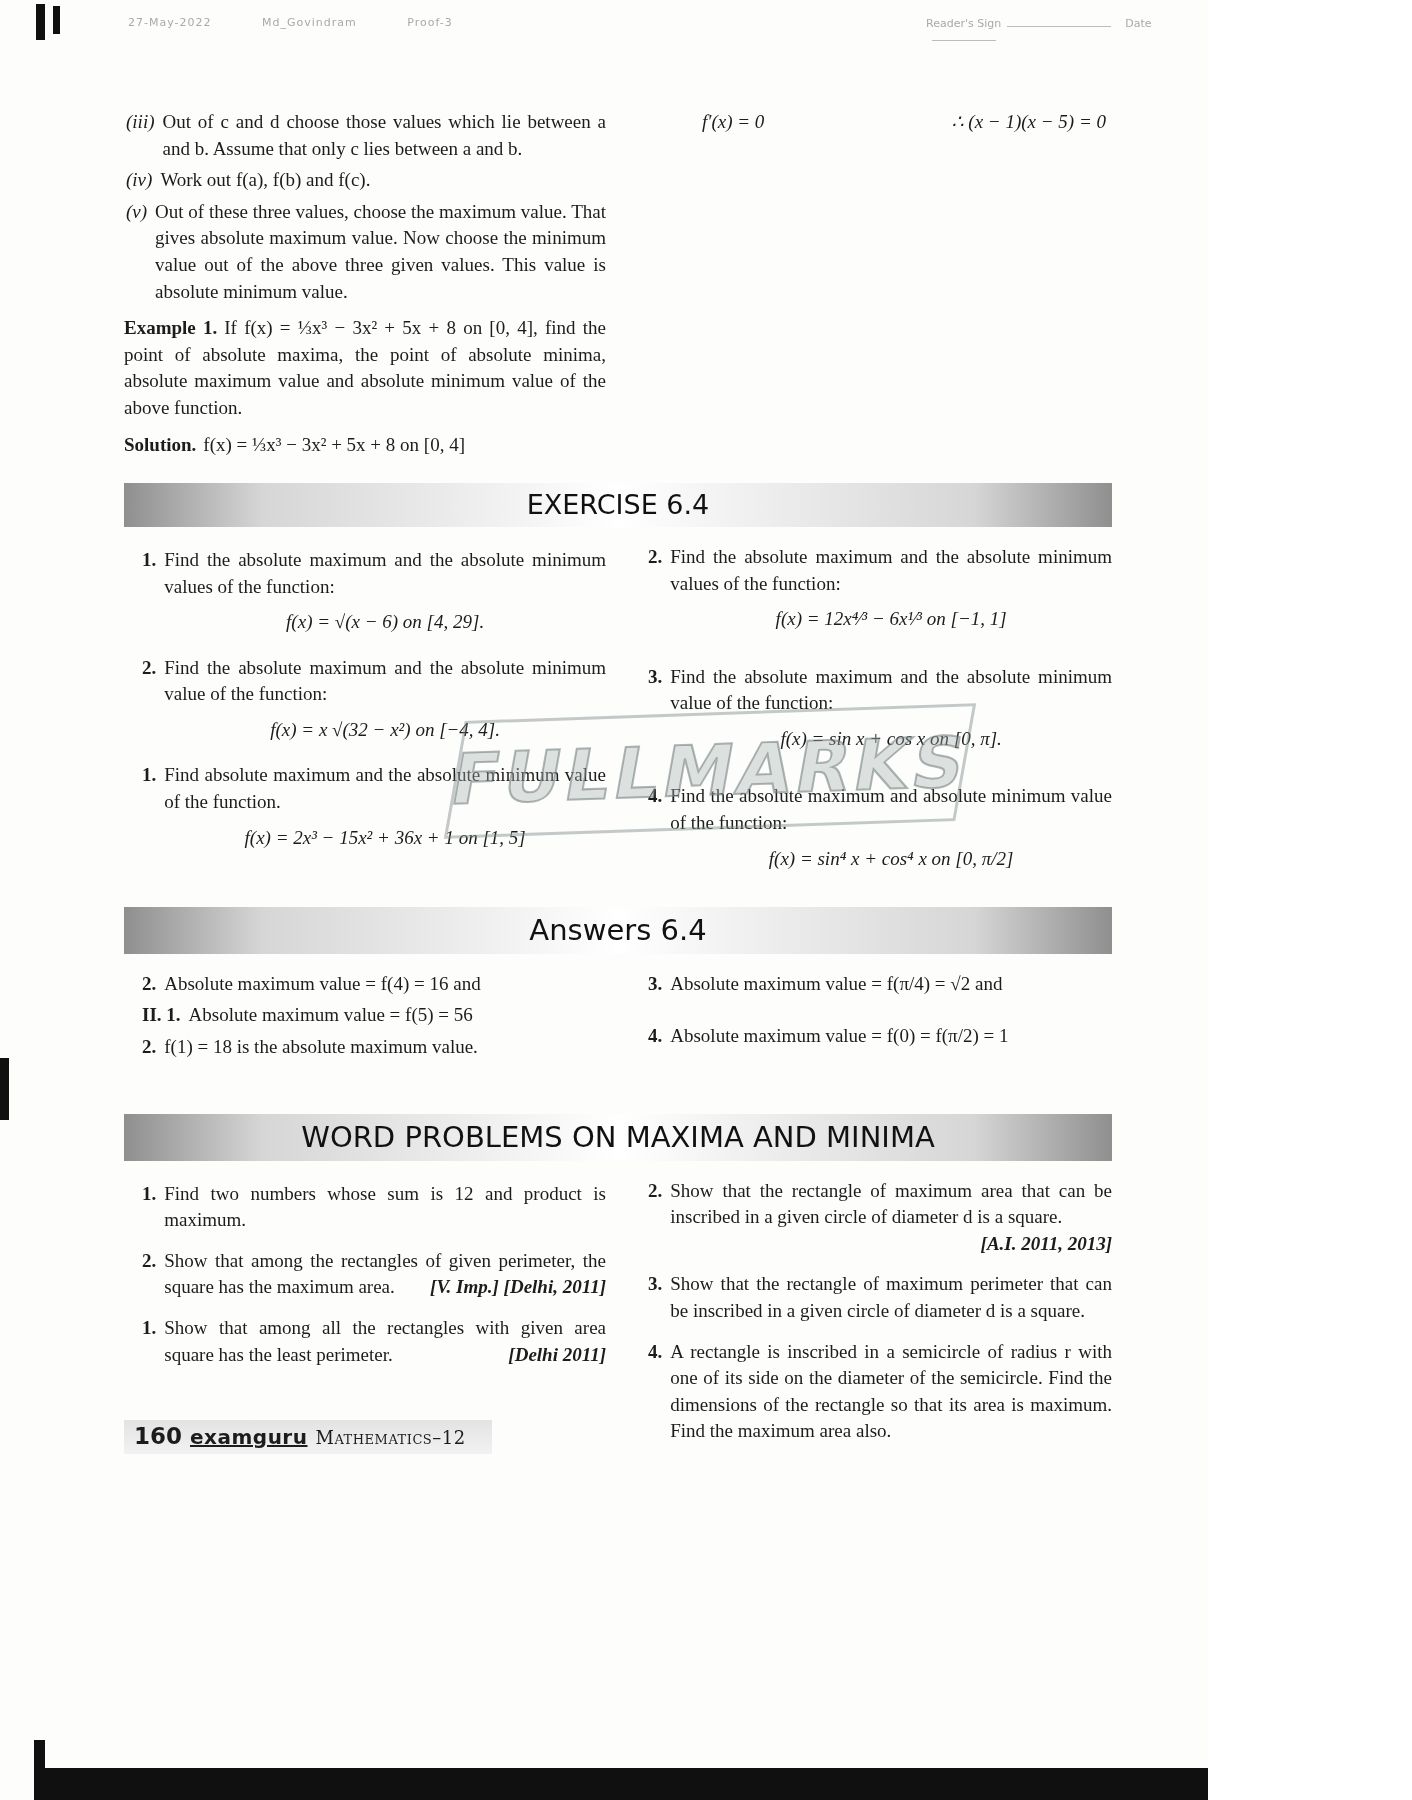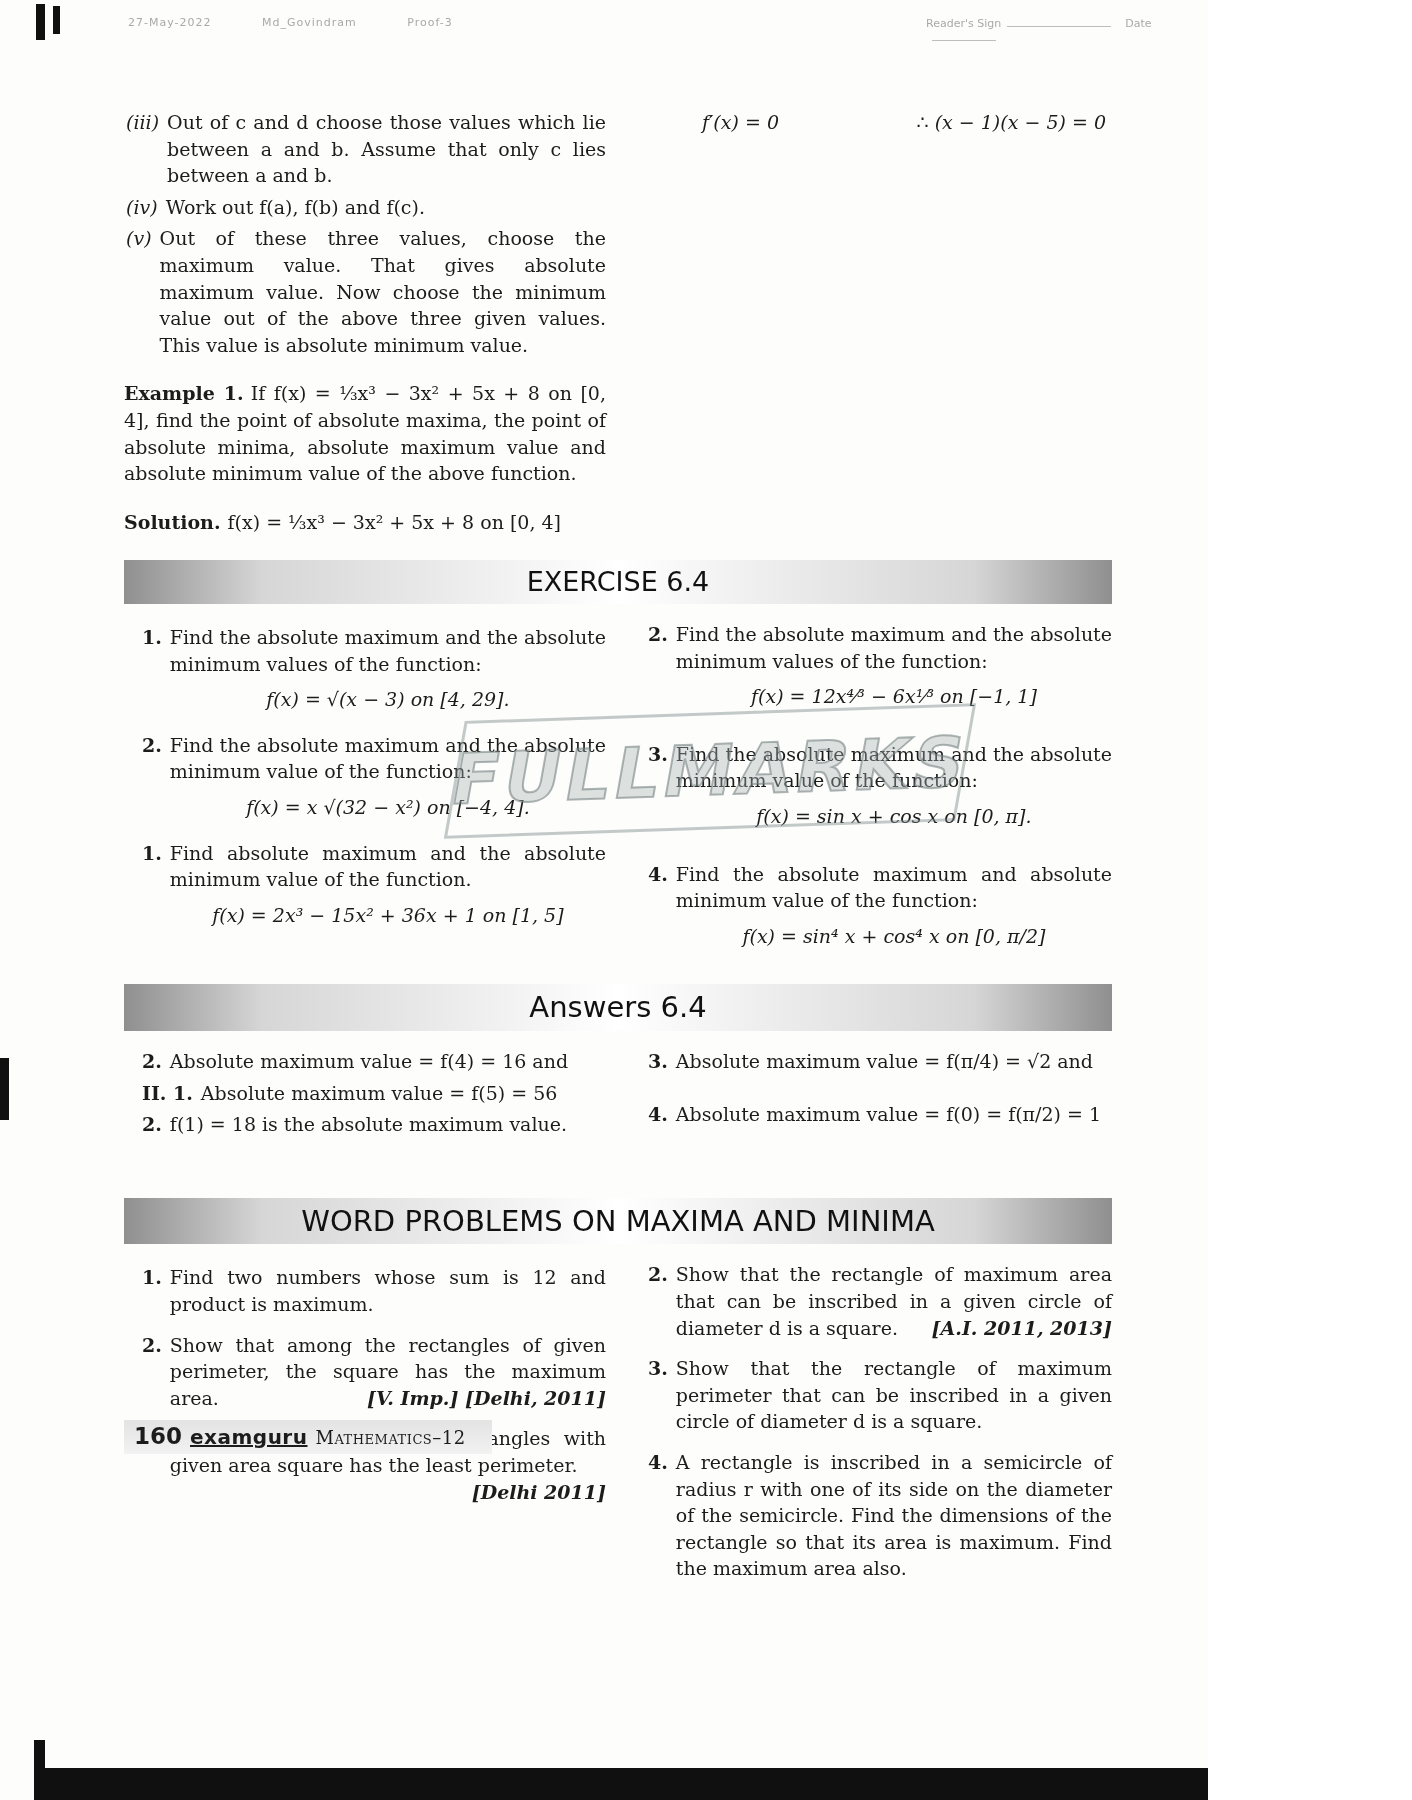--- a/index.html
+++ b/index.html
@@ -17,36 +17,36 @@
   .content{position:absolute;left:124px;top:104px;width:988px;}
   .cols{display:flex;gap:24px;align-items:flex-start;}
   .col{width:482px;}
   .bar{margin:16px 0 12px;text-align:center;font-family:"DejaVu Sans",sans-serif;font-weight:normal;color:#111;
        background:linear-gradient(90deg,#8f8f8f 0%,#d6d6d6 14%,#f1f1f1 38%,#ffffff 50%,#f1f1f1 62%,#d6d6d6 86%,#8f8f8f 100%);
        padding:3px 0;}
   .bar-ex{font-size:27px;}
   .bar-ans{font-size:29px;}
   .bar-word{font-size:29px;margin-top:38px;}
   
-  .blk{margin:3px 0;}
+  .blk{margin:3px 0;font-family:Liberation Serif, serif;}
   .h{font-weight:bold;margin-top:8px;}
   .p{text-align:justify;}
   .q{display:flex;margin:5px 0;}
   .q .label{font-weight:bold;padding-left:18px;margin-right:8px;white-space:nowrap;}
   .li .label{font-weight:normal;font-style:italic;padding-left:2px;}
   .qbody{flex:1;text-align:justify;}
   .formula{text-align:center;font-style:italic;margin:9px 0 5px;}
   .formula-line{text-align:center;font-style:italic;margin:9px 0;}
   .frow{display:flex;justify-content:space-between;font-style:italic;padding:2px 6px 2px 72px;}
   .cite{float:right;font-weight:bold;font-style:italic;padding-left:10px;}
   .lead{text-align:justify;}
   .leadtxt{font-weight:bold;margin-right:7px;}
   .ind1{padding-left:22px;}
   .ind2{padding-left:54px;text-align:left;}
-  .mt{margin-top:22px;}
+  .mt{margin-top:10px;}
   .gap{margin-top:26px;}
   .wide-gap .q{margin-bottom:14px;}
   
   .watermark{position:absolute;left:456px;top:712px;width:502px;height:112px;
      border:3px solid rgba(125,135,137,0.45);transform:skewX(-12deg) rotate(-2deg);
      display:flex;align-items:center;justify-content:center;pointer-events:none;
      font:bold 70px "DejaVu Sans",sans-serif;letter-spacing:4px;
      color:rgba(165,175,176,0.38);-webkit-text-stroke:2px rgba(110,122,124,0.55);}
   
   .footer{position:absolute;left:124px;top:1420px;display:flex;align-items:baseline;gap:8px;
@@ -124,21 +124,21 @@
 
     <div class="bar bar-ex">EXERCISE 6.4</div>
     <div class="cols wide-gap">
       <div class="col">
           <div class="blk h"></div>
           <div class="blk q">
     <span class="label">1.</span>
     <div class="qbody">
       <span class="qtext">Find the absolute maximum and the absolute minimum values of the function:</span>
       
-      <div class="formula">f(x) = √(x − 3)  on [4, 29].</div>
+      <div class="formula">f(x) = √(x − 6)  on [4, 29].</div>
     </div>
   </div>
           <div class="blk q">
     <span class="label">2.</span>
     <div class="qbody">
       <span class="qtext">Find the absolute maximum and the absolute minimum value of the function:</span>
       
       <div class="formula">f(x) = x √(32 − x²)  on [−4, 4].</div>
     </div>
   </div>

